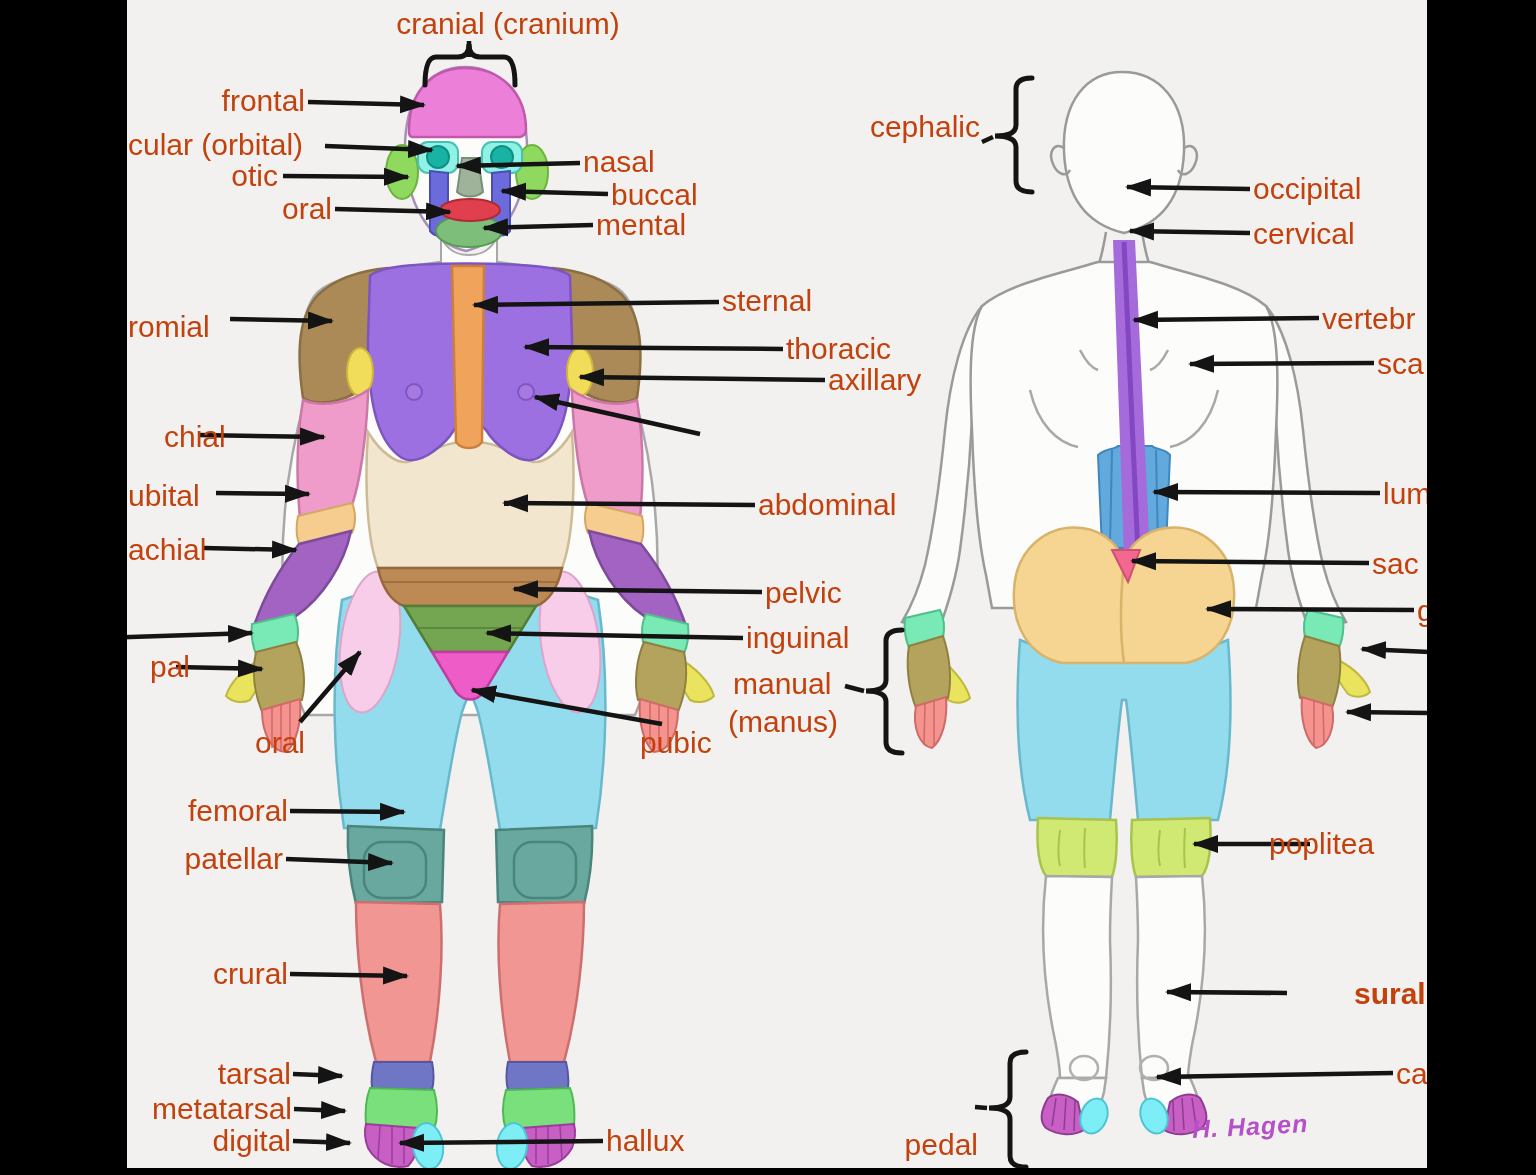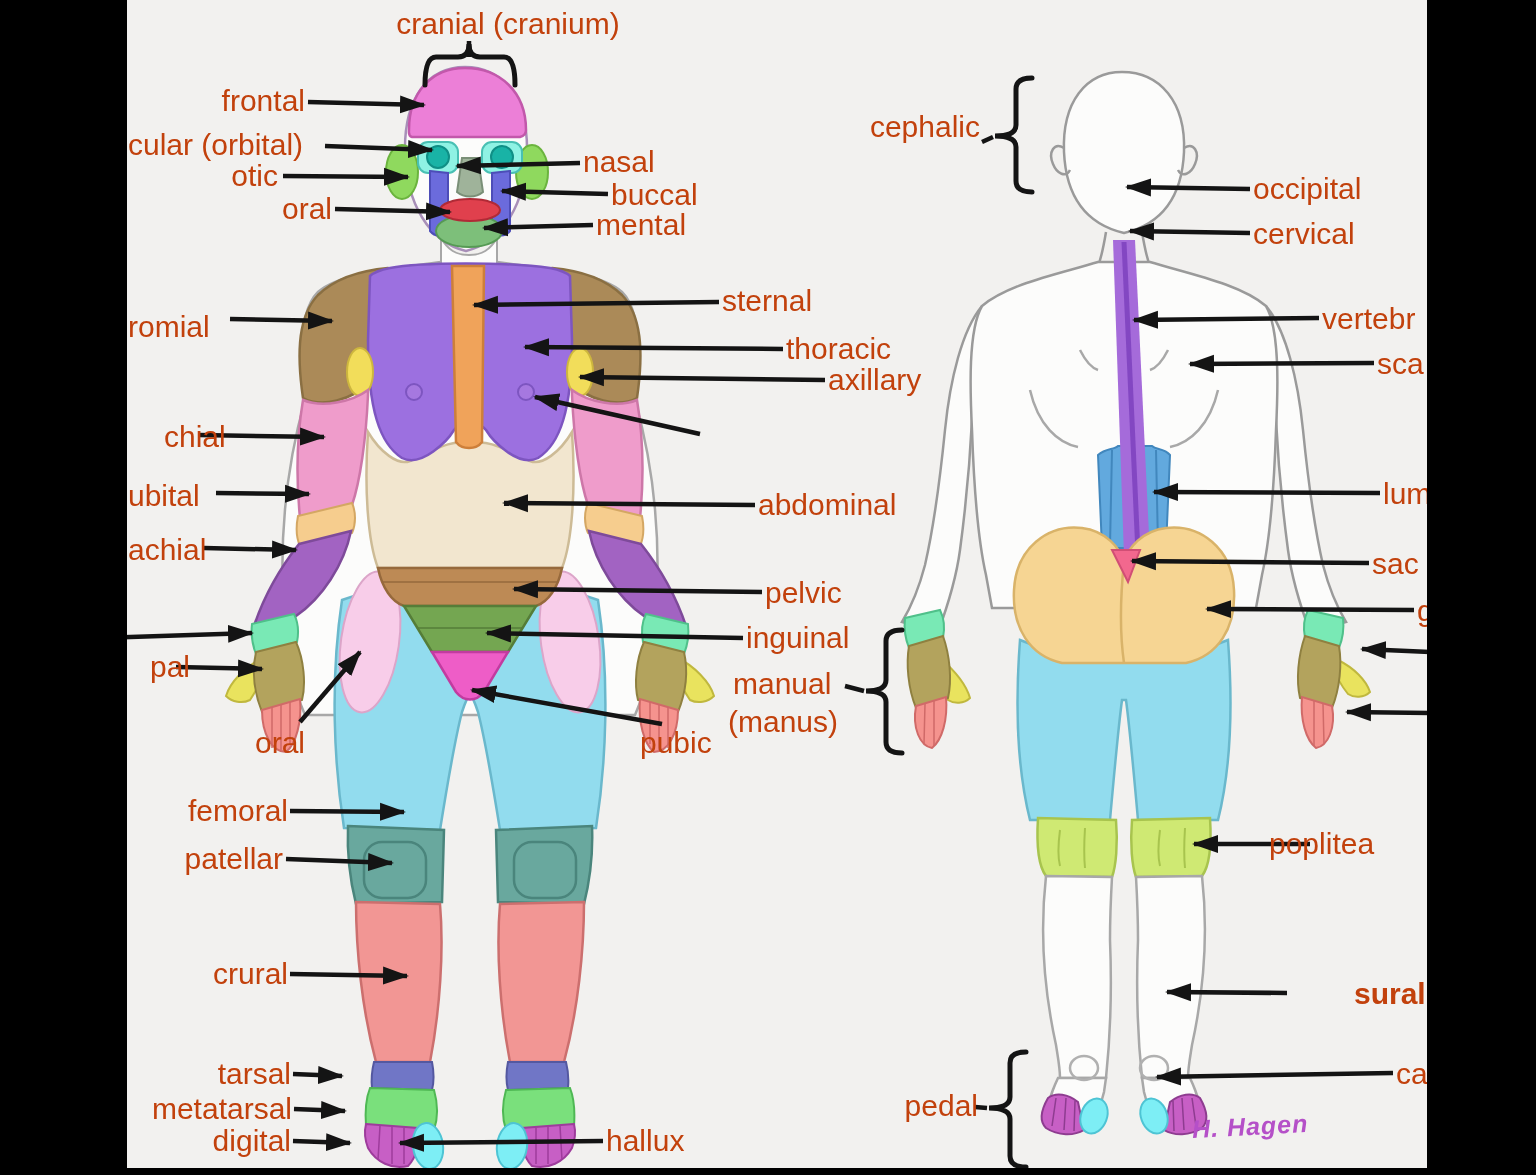--- a/index.html
+++ b/index.html
@@ -273,21 +273,21 @@
       <div class="label" style="top: 173px; left: 1253px;">occipital</div>
       <div class="label" style="top: 218px; left: 1253px;">cervical</div>
       <div class="label" style="top: 303px; left: 1322px;">vertebr</div>
       <div class="label" style="top: 348px; left: 1377px; text-align: center;">sca</div>
       <div class="label" style="top: 478px; left: 1383px;">lum</div>
       <div class="label" style="top: 548px; left: 1372px;">sac</div>
       <div class="label" style="top: 595px; left: 1417px;">g</div>
       <div class="label" style="top: 828px; left: 1269px; text-align: center;">poplitea</div>
       <div class="label" style="top: 978px; left: 1354px; font-weight: bold;">sural</div>
       <div class="label" style="top: 1058px; left: 1396px;">ca</div>
-      <div class="label" style="top: 1090px; right: 558px; margin-left: 16px;">pedal</div>
+      <div class="label" style="top: 1129px; right: 558px; margin-left: 16px;">pedal</div>
     </div>
 
 <div id="signature" style="left: 1192px; top: 1112px; color: rgb(181, 80, 200);">H. Hagen</div>
 
 <div class="bar" id="bar-left"></div>
 <div class="bar" id="bar-right"></div>
 <div class="bar" id="bar-bottom"></div>
 
 </div>
 

